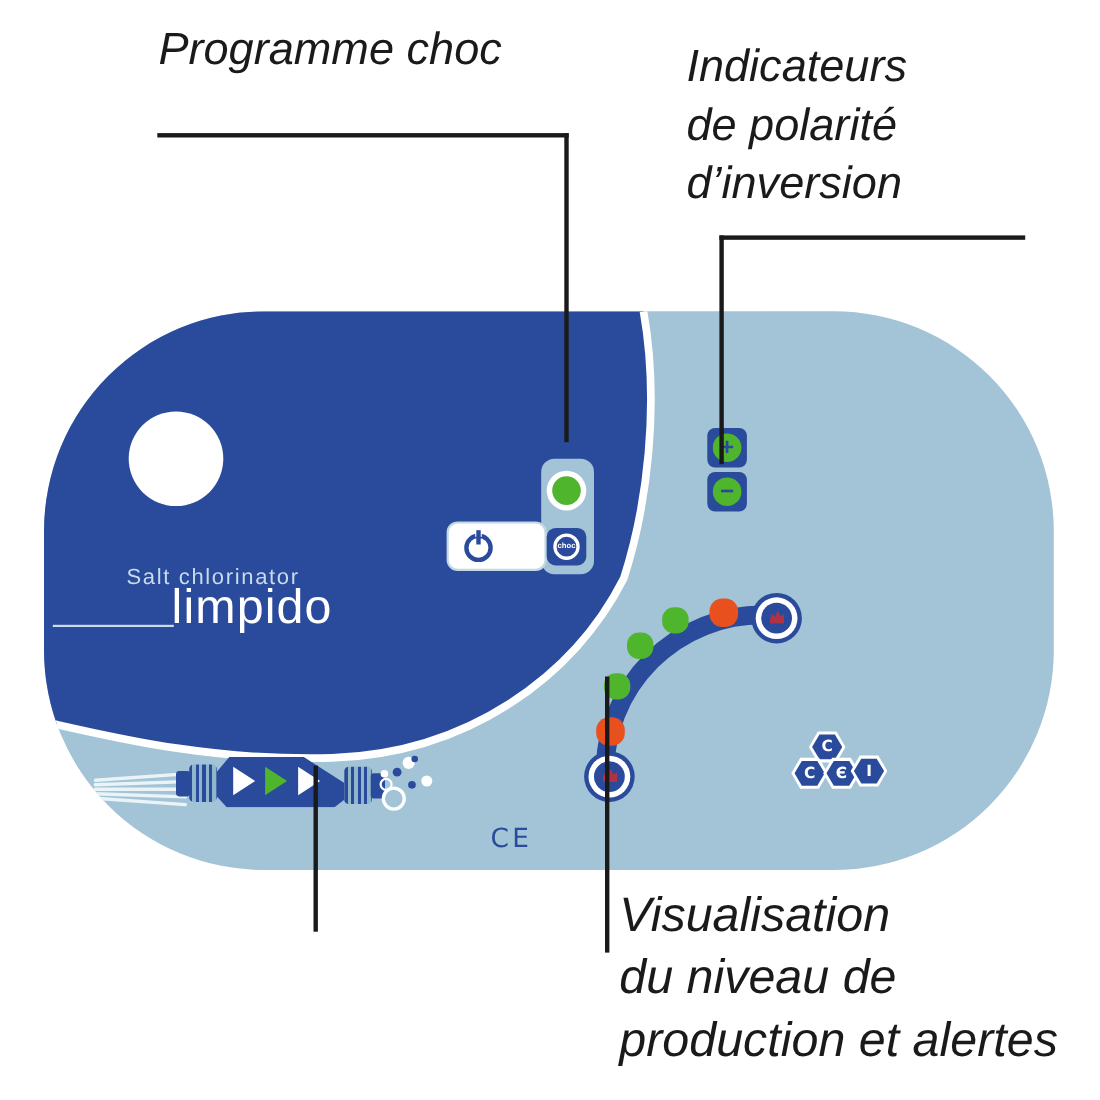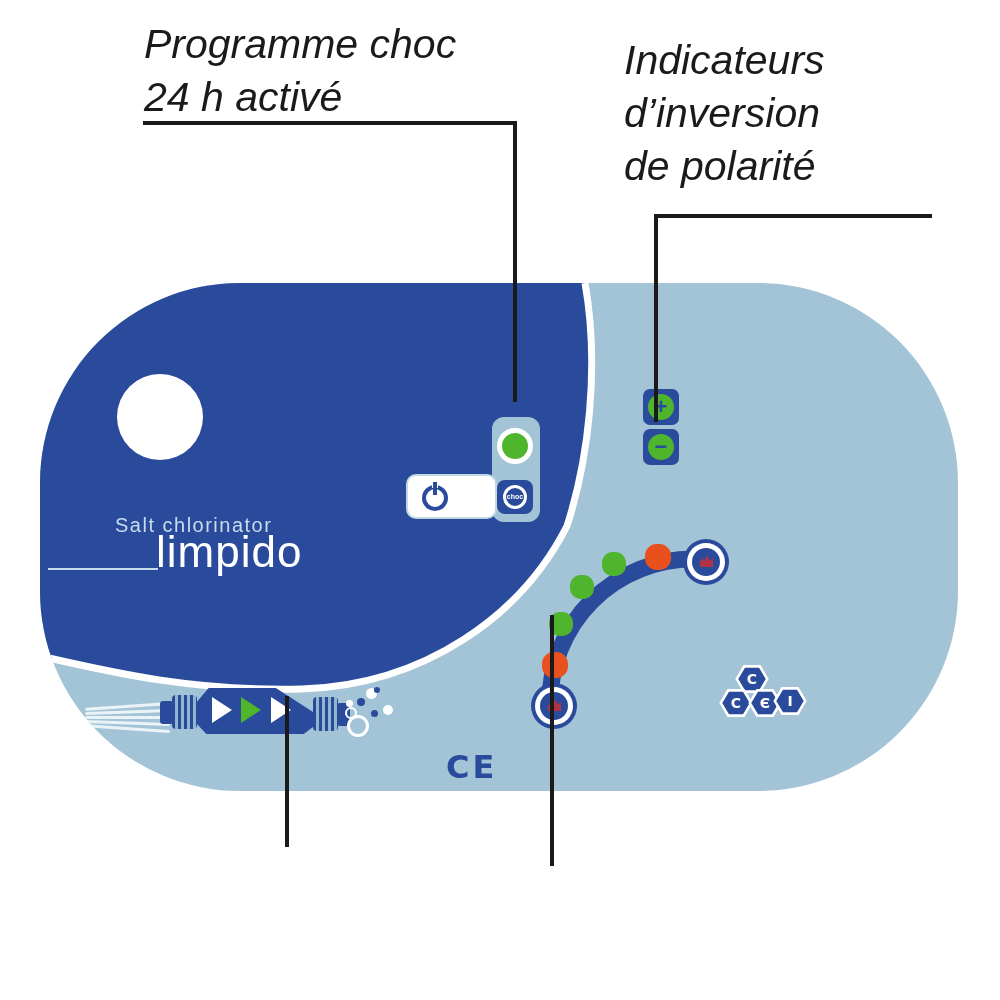--- a/index.html
+++ b/index.html
@@ -69,45 +69,49 @@
              clip-path:polygon(0% 30%,10% 0%,68% 0%,100% 52%,100% 85%,92% 100%,8% 100%,0% 78%);}
   .tri{position:absolute;width:0;height:0;border-top:13px solid transparent;border-bottom:13px solid transparent;z-index:2;}
   .tri[data-color="white"]{border-left:20px solid #fff;}
   .tri[data-color="green"]{border-left:20px solid var(--green);}
   .conn{position:absolute;width:25px;height:34px;border-radius:4px;
         background:repeating-linear-gradient(90deg,var(--dark) 0 3px,#8fb6ca 3px 6px);}
   .nub{position:absolute;width:13px;height:23px;background:var(--dark);border-radius:3px;}
   .speed-line{position:absolute;height:3px;background:#eaf3f8;border-radius:2px;}
   .bubble{position:absolute;border-radius:50%;}
 
-  .ce-mark{position:absolute;left:406px;top:465px;color:var(--dark);font-size:32px;font-weight:bold;
+  .ce-mark{position:absolute;left:406px;top:465px;color:var(--dark);font-size:24px;font-weight:normal;
            letter-spacing:3px;font-family:"DejaVu Sans", sans-serif;}
 
   .hexo{position:absolute;width:34px;height:30px;background:#fff;
         clip-path:polygon(25% 3%,75% 3%,99% 50%,75% 97%,25% 97%,1% 50%);}
   .hex{position:absolute;left:3px;top:3px;width:28px;height:24px;background:var(--dark);
        clip-path:polygon(25% 3%,75% 3%,99% 50%,75% 97%,25% 97%,1% 50%);
        color:#fff;font-size:14px;font-weight:bold;line-height:24px;text-align:center;
        font-family:"DejaVu Sans", sans-serif;}
 </style>
 </head>
 <body>
 
 <div class="stage">
 
   <div class="label label-top" style="left:144px;top:18px;">
     <div>Programme choc</div>
-    <div>24 h activé</div>
   </div>
   <div class="label label-top" style="left:624px;top:34px;">
     <div>Indicateurs</div>
+    <div>de polarité</div>
     <div>d’inversion</div>
-    <div>de polarité</div>
   </div>
   <div class="label label-bottom" style="left:98px;top:858px;">
+  </div>
+  <div class="label label-bottom" style="left:563px;top:803px;">
+    <div>Visualisation</div>
+    <div>du niveau de</div>
+    <div>production et alertes</div>
   </div>
 
   <div class="ann-line" style="left:143px;top:121px;width:374px;height:4px;"></div>
   <div class="ann-line" style="left:513px;top:121px;width:4px;height:281px;"></div>
   <div class="ann-line" style="left:654px;top:214px;width:278px;height:4px;"></div>
   <div class="ann-line" style="left:654px;top:214px;width:4px;height:208px;"></div>
   <div class="ann-line" style="left:285px;top:696px;width:4px;height:151px;"></div>
   <div class="ann-line" style="left:550px;top:615px;width:4px;height:251px;"></div>
 
   <div class="panel">

